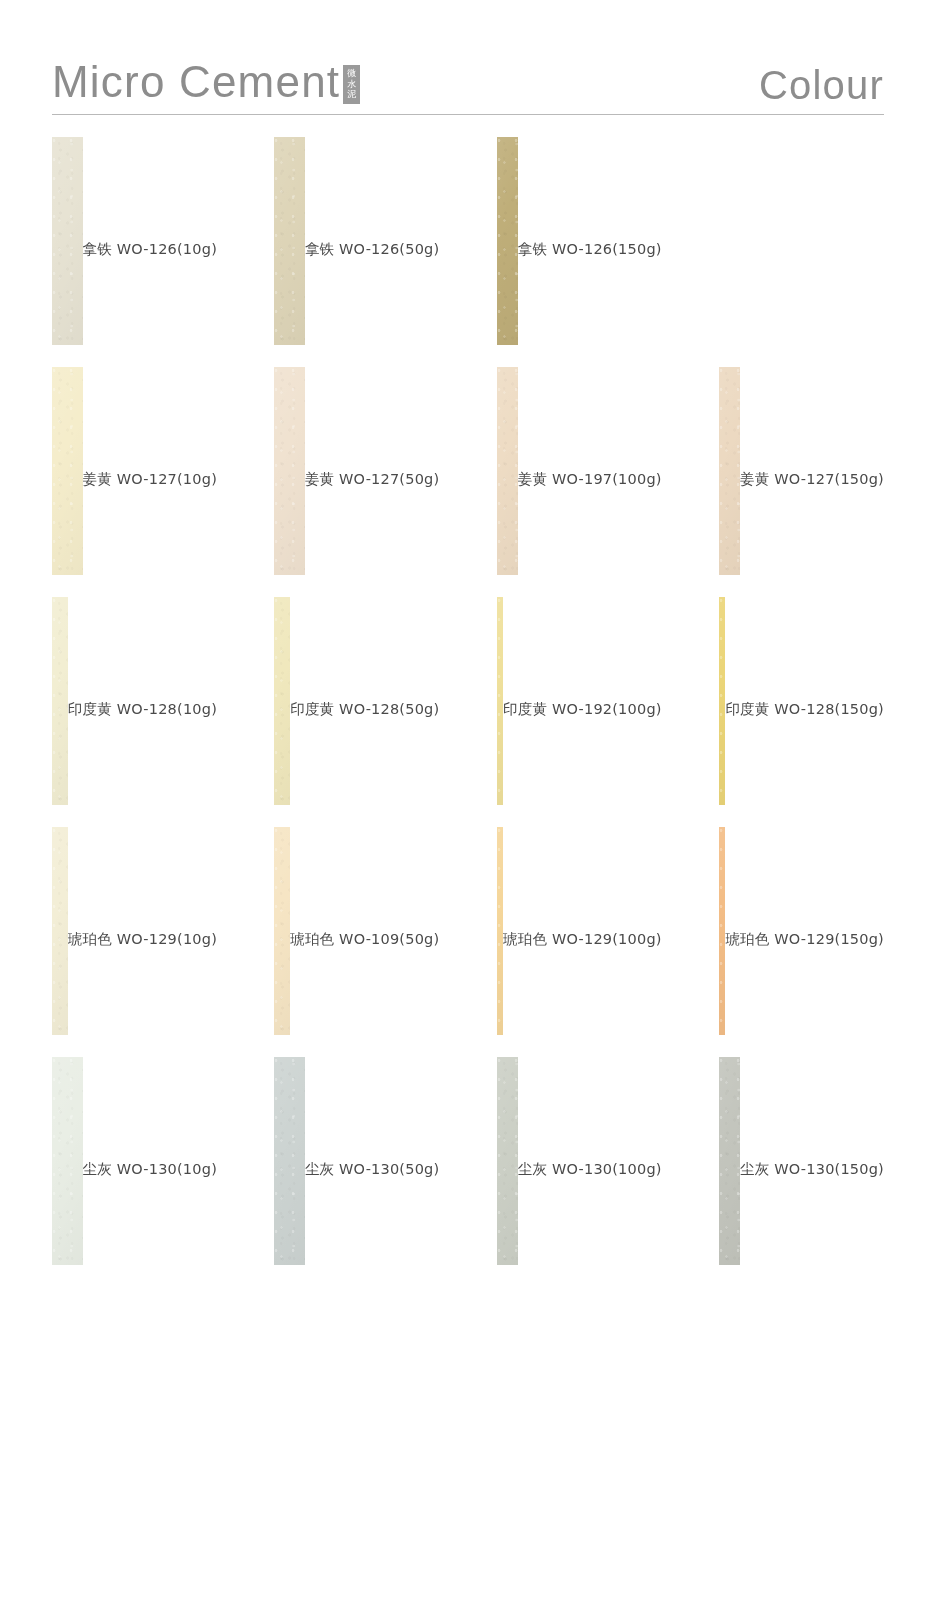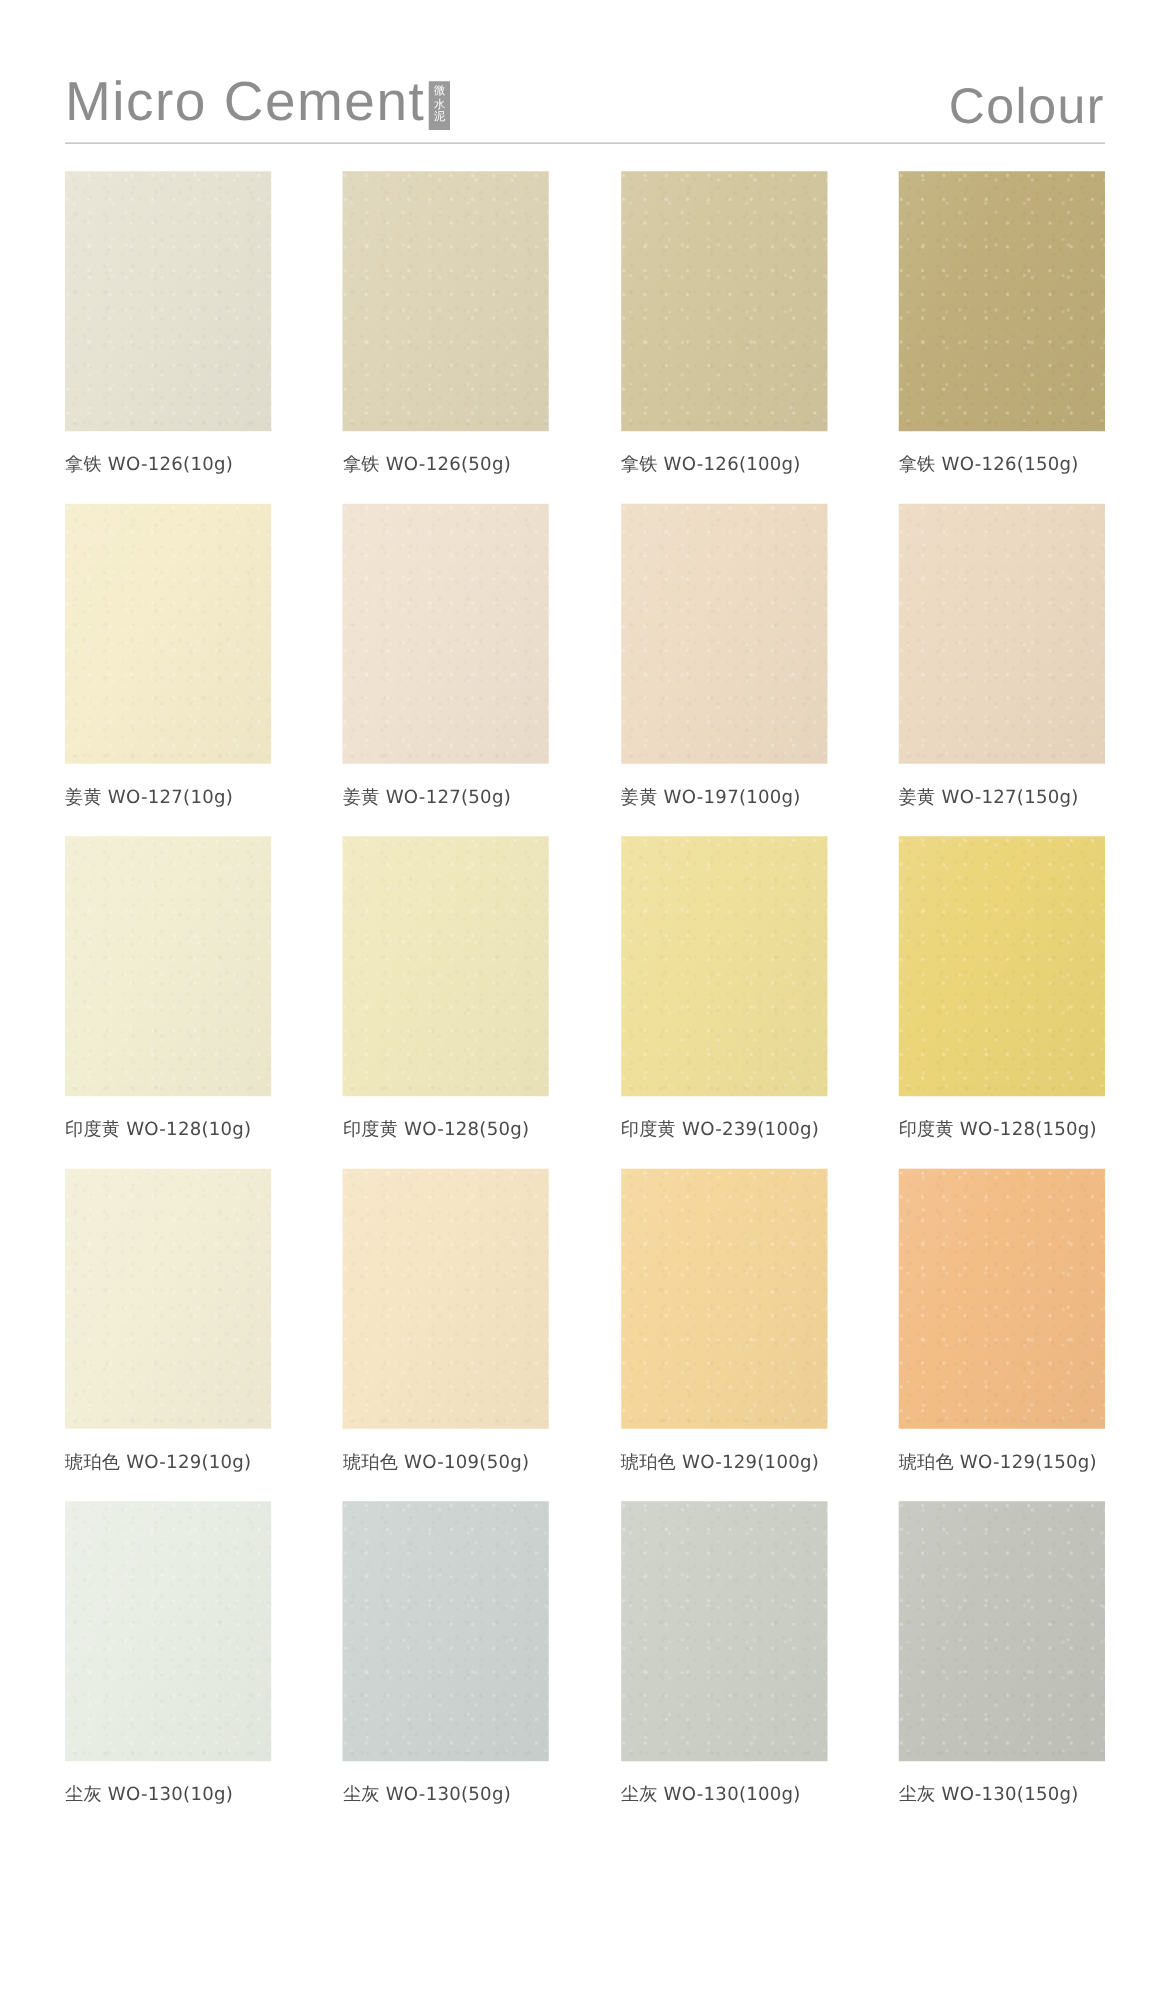--- a/index.html
+++ b/index.html
@@ -92,22 +92,21 @@
   .row {
     display: grid;
     grid-template-columns: repeat(4, 165px);
     justify-content: space-between;
     column-gap: 0;
     margin-bottom: 22px;
   }
 
   .cell {
     display: flex;
-    flex-direction: column;
-    align-items: flex-start;
+    align-items: center;
   }
 
   .swatch {
     width: 165px;
     height: 208px;
     position: relative;
     overflow: hidden;
   }
 
   
@@ -168,24 +167,20 @@
       <div class="row">
         <div class="cell">
           <div class="swatch" style="background: rgb(231, 227, 211);"></div>
           <div class="label">拿铁 WO-126(10g)</div>
         </div>
         <div class="cell">
           <div class="swatch" style="background: rgb(222, 213, 184);"></div>
           <div class="label">拿铁 WO-126(50g)</div>
         </div>
         <div class="cell">
-          <div class="swatch" style="background: rgb(211, 199, 159);"></div>
-          <div class="label">拿铁 WO-126(100g)</div>
-        </div>
-        <div class="cell">
           <div class="swatch" style="background: rgb(191, 174, 121);"></div>
           <div class="label">拿铁 WO-126(150g)</div>
         </div>
       </div>
       <div class="row">
         <div class="cell">
           <div class="swatch" style="background: rgb(245, 237, 203);"></div>
           <div class="label">姜黄 WO-127(10g)</div>
         </div>
         <div class="cell">
@@ -205,21 +200,21 @@
         <div class="cell">
           <div class="swatch" style="background: rgb(242, 238, 210);"></div>
           <div class="label">印度黄 WO-128(10g)</div>
         </div>
         <div class="cell">
           <div class="swatch" style="background: rgb(240, 232, 189);"></div>
           <div class="label">印度黄 WO-128(50g)</div>
         </div>
         <div class="cell">
           <div class="swatch" style="background: rgb(239, 224, 155);"></div>
-          <div class="label">印度黄 WO-239(100g)</div>
+          <div class="label">印度黄 WO-192(100g)</div>
         </div>
         <div class="cell">
           <div class="swatch" style="background: rgb(235, 213, 120);"></div>
           <div class="label">印度黄 WO-128(150g)</div>
         </div>
       </div>
       <div class="row">
         <div class="cell">
           <div class="swatch" style="background: rgb(243, 238, 214);"></div>
           <div class="label">琥珀色 WO-129(10g)</div>

